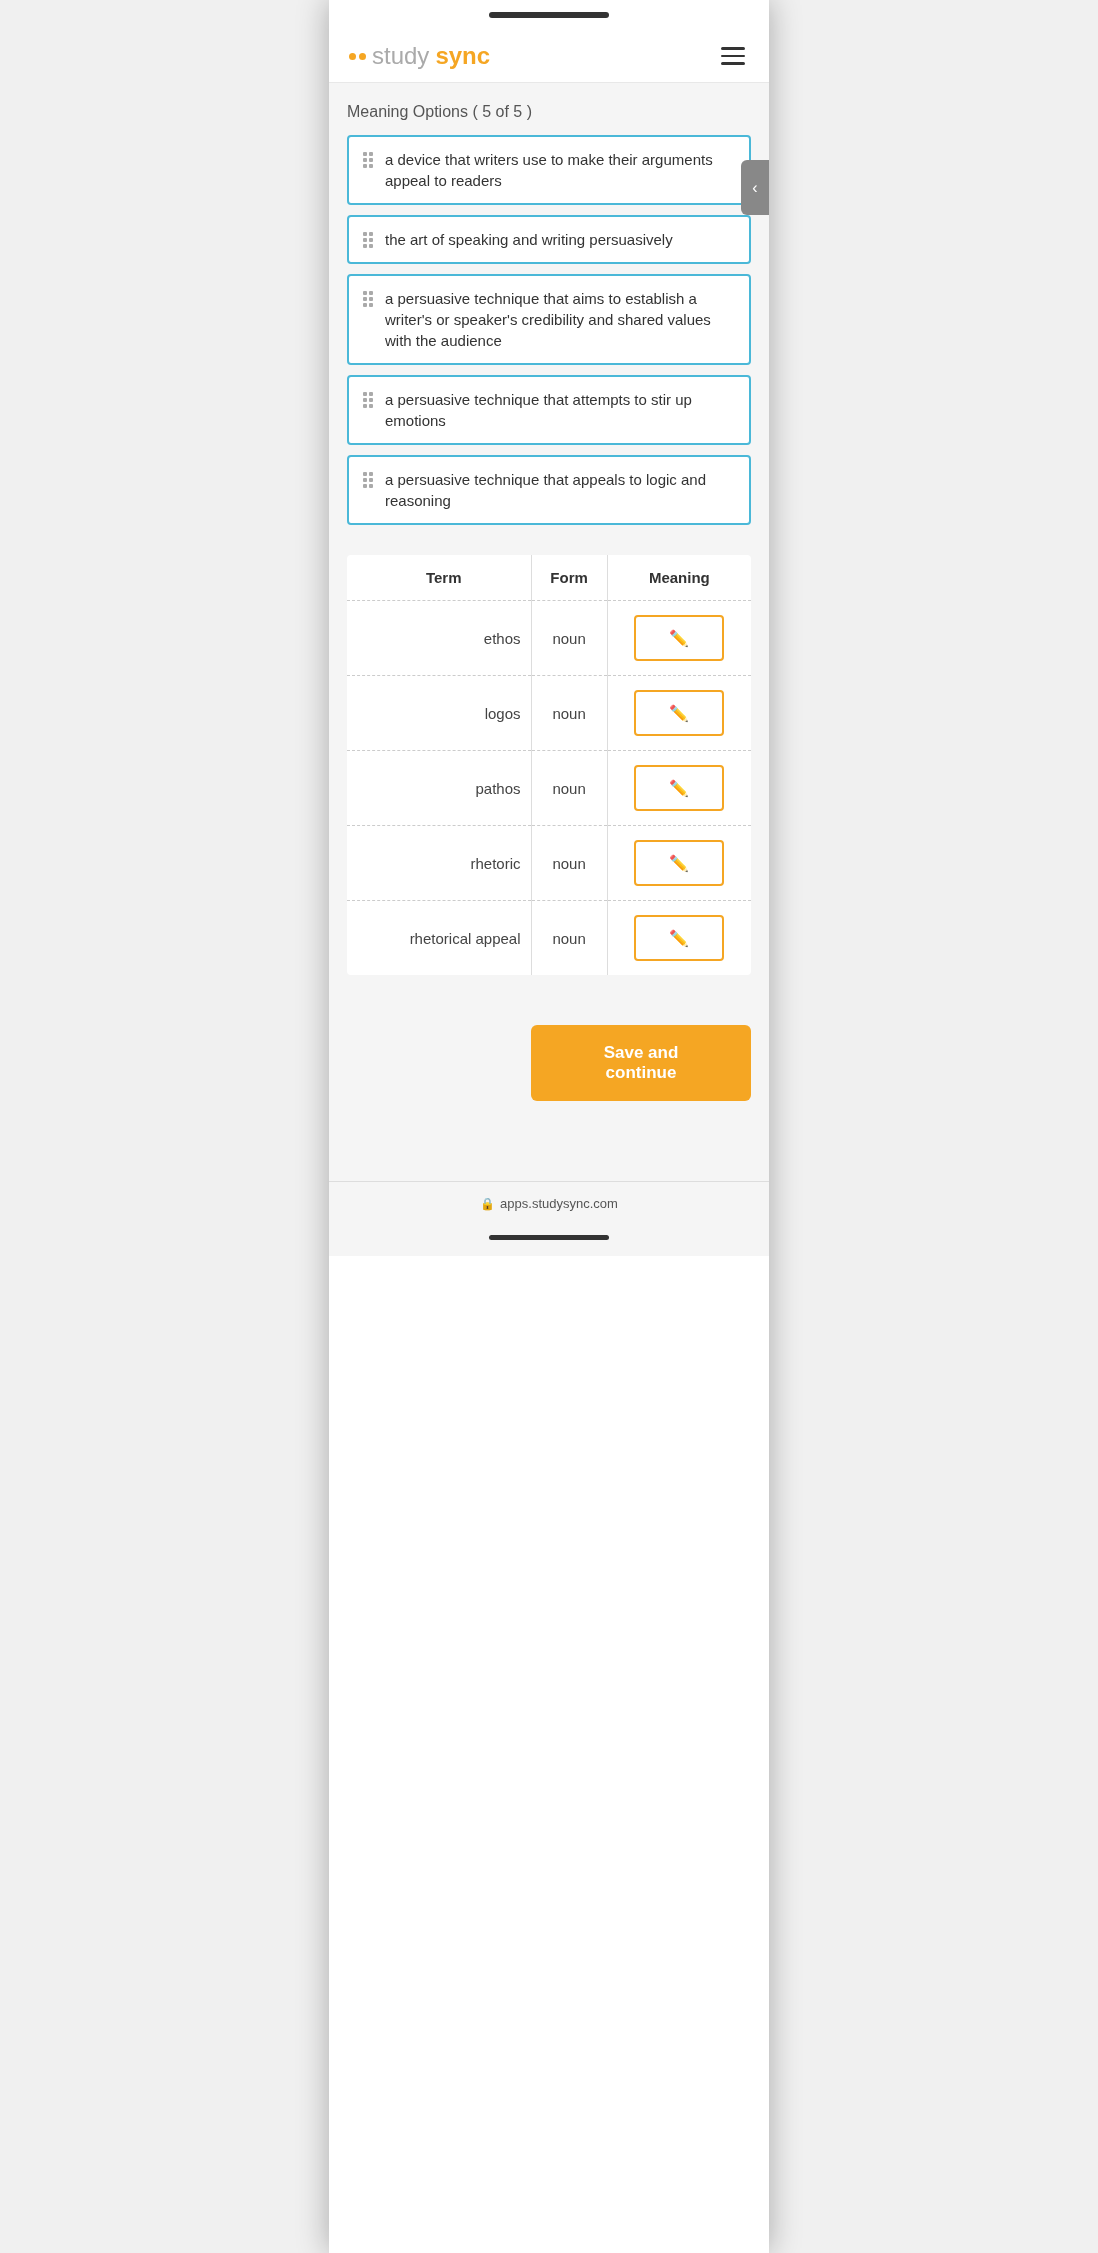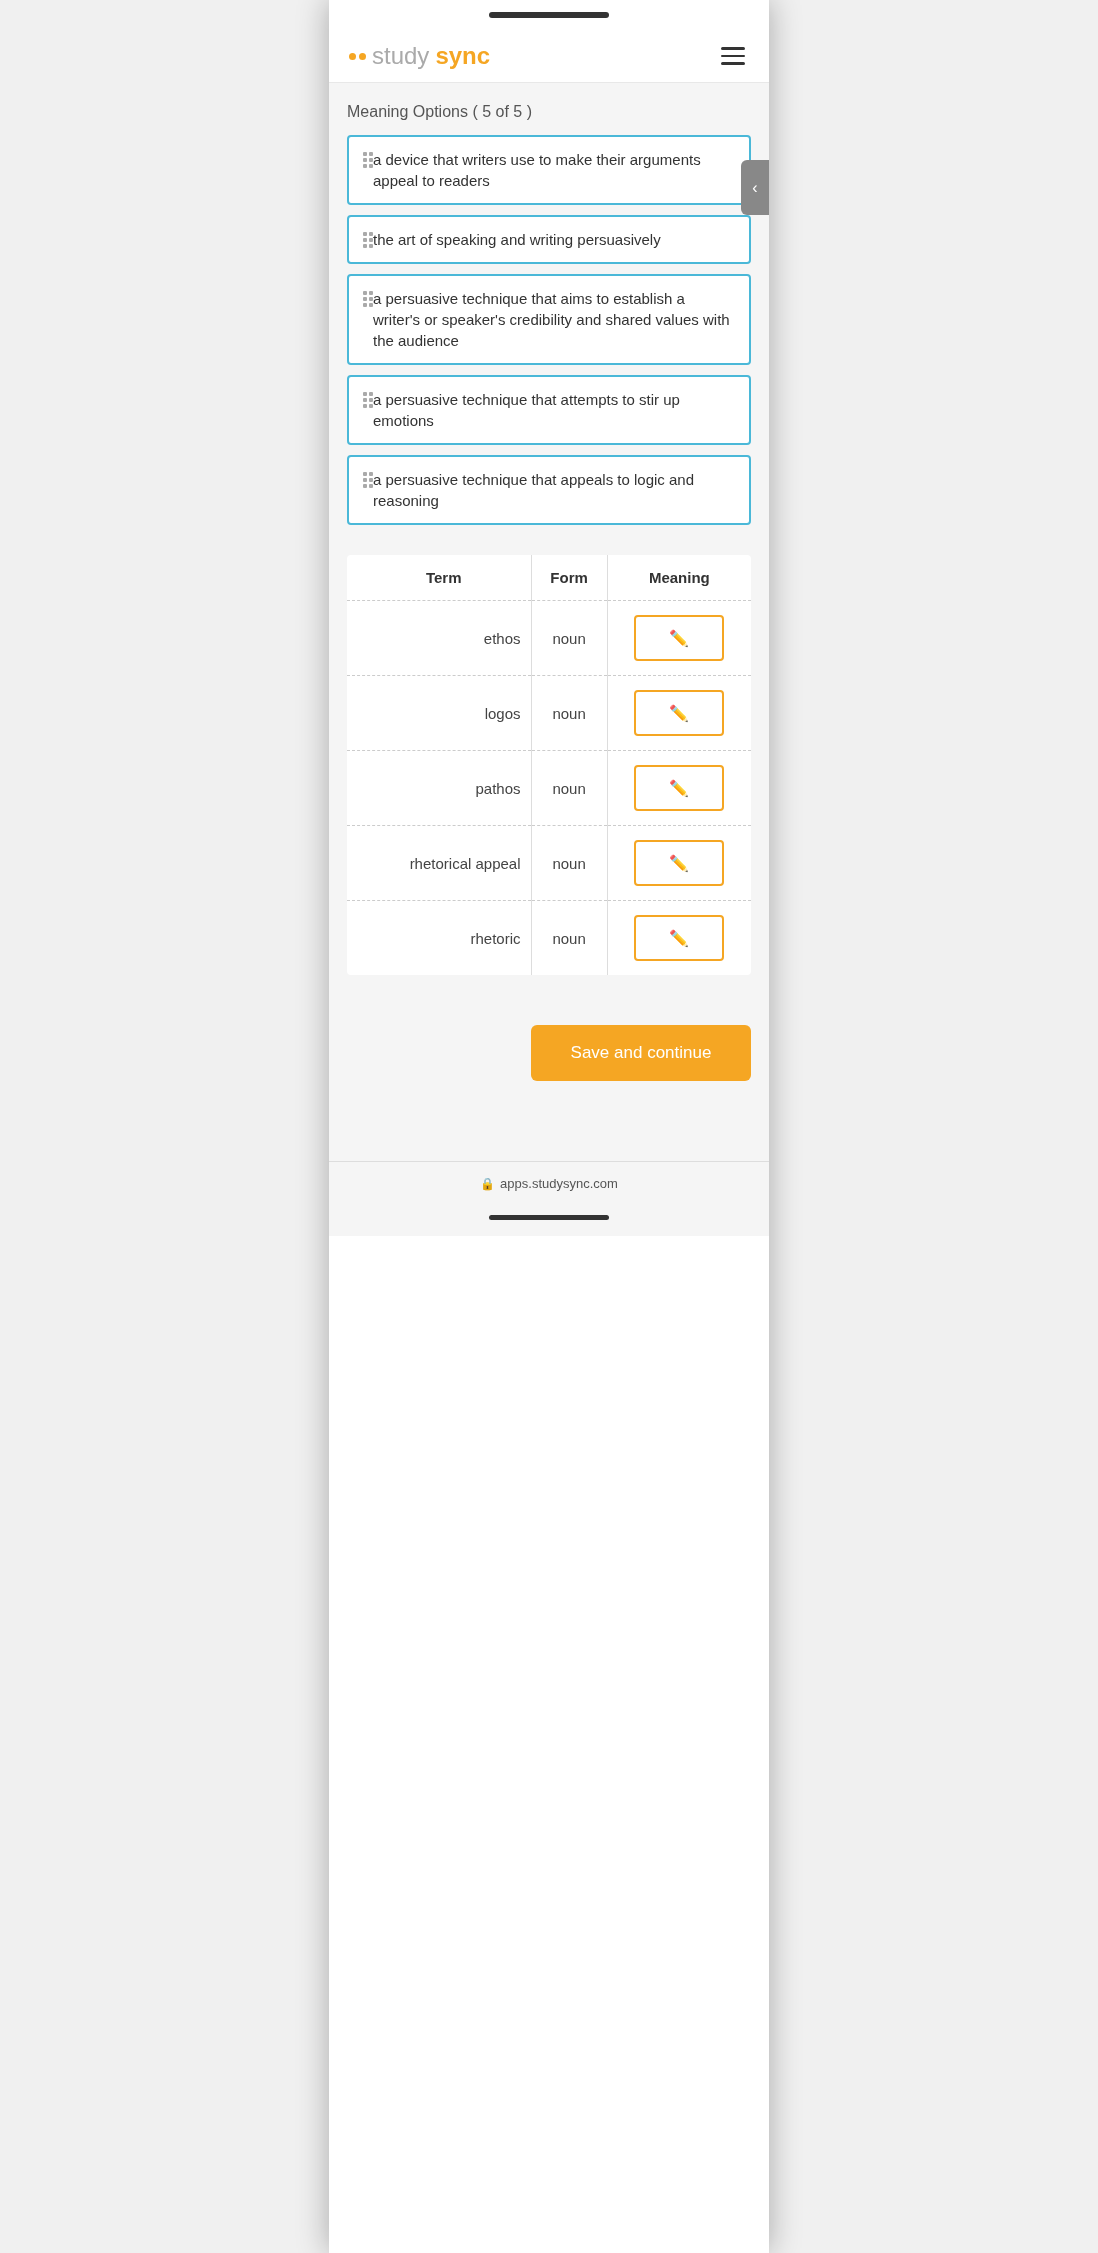--- a/index.html
+++ b/index.html
@@ -136,21 +136,21 @@
       margin-bottom: 30px;
     }
 
     .meaning-card {
       background: #ffffff;
       border: 2px solid #4ab8d8;
       border-radius: 4px;
       padding: 12px 14px;
       display: flex;
       align-items: flex-start;
-      gap: 0;
+      gap: 12px;
       cursor: grab;
     }
 
     .drag-handle {
       display: flex;
       flex-direction: column;
       gap: 2px;
       padding-top: 3px;
       flex-shrink: 0;
     }
@@ -254,21 +254,21 @@
       padding: 20px 0;
     }
 
     .save-btn {
       background: #f5a623;
       color: white;
       border: none;
       border-radius: 6px;
       padding: 18px 36px;
       font-size: 17px;
-      font-weight: 400;
+      font-weight: 700;
       cursor: pointer;
       width: 220px;
     }
 
     
     .footer {
       background: #f5f5f5;
       padding: 14px;
       text-align: center;
       border-top: 1px solid #ddd;
@@ -460,30 +460,30 @@
           <tr>
             <td>pathos</td>
             <td class="form-cell">noun</td>
             <td class="meaning-cell">
               <div class="edit-box">
                 <span class="edit-icon">✏️</span>
               </div>
             </td>
           </tr>
           <tr>
-            <td>rhetorical appeal</td>
+            <td>rhetoric</td>
             <td class="form-cell">noun</td>
             <td class="meaning-cell">
               <div class="edit-box">
                 <span class="edit-icon">✏️</span>
               </div>
             </td>
           </tr>
           <tr>
-            <td>rhetoric</td>
+            <td>rhetorical appeal</td>
             <td class="form-cell">noun</td>
             <td class="meaning-cell">
               <div class="edit-box">
                 <span class="edit-icon">✏️</span>
               </div>
             </td>
           </tr>
         </tbody>
       </table>
     </div>

